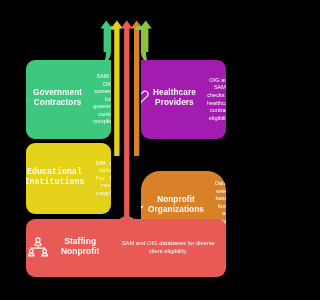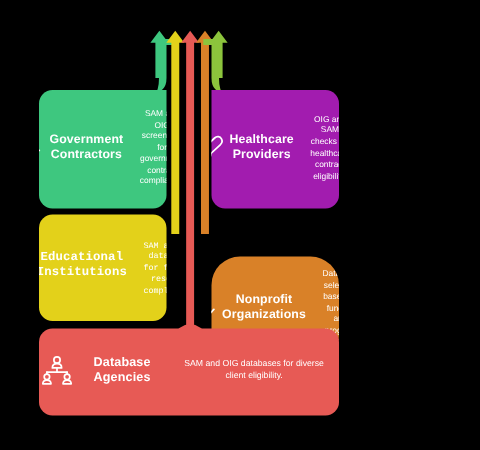--- a/index.html
+++ b/index.html
@@ -245,19 +245,19 @@
             <path d="M9.6 9.1 C9.6 7.2 11.1 6 13 6 C14.9 6 16.4 7.2 16.4 9.1 Z"></path>
             <path d="M13 9.6 L13 12.2"></path>
             <path d="M5.6 12.2 L20.4 12.2"></path>
             <path d="M5.6 12.2 L5.6 13.6 M20.4 12.2 L20.4 13.6"></path>
             <circle cx="5.6" cy="15.6" r="2"></circle>
             <path d="M2.6 20.8 C2.6 19.1 3.9 18 5.6 18 C7.3 18 8.6 19.1 8.6 20.8 Z"></path>
             <circle cx="20.4" cy="15.6" r="2"></circle>
             <path d="M17.4 20.8 C17.4 19.1 18.7 18 20.4 18 C22.1 18 23.4 19.1 23.4 20.8 Z"></path>
           </svg>
         </span>
-        <p class="card-title">Database Agencies</p>
+        <p class="card-title">Staffing Nonprofit</p>
         <p class="card-desc">SAM and OIG databases for diverse client eligibility.</p>
       </div>
 
     </div>
   </div>
 </div>
 
 </body></html>

